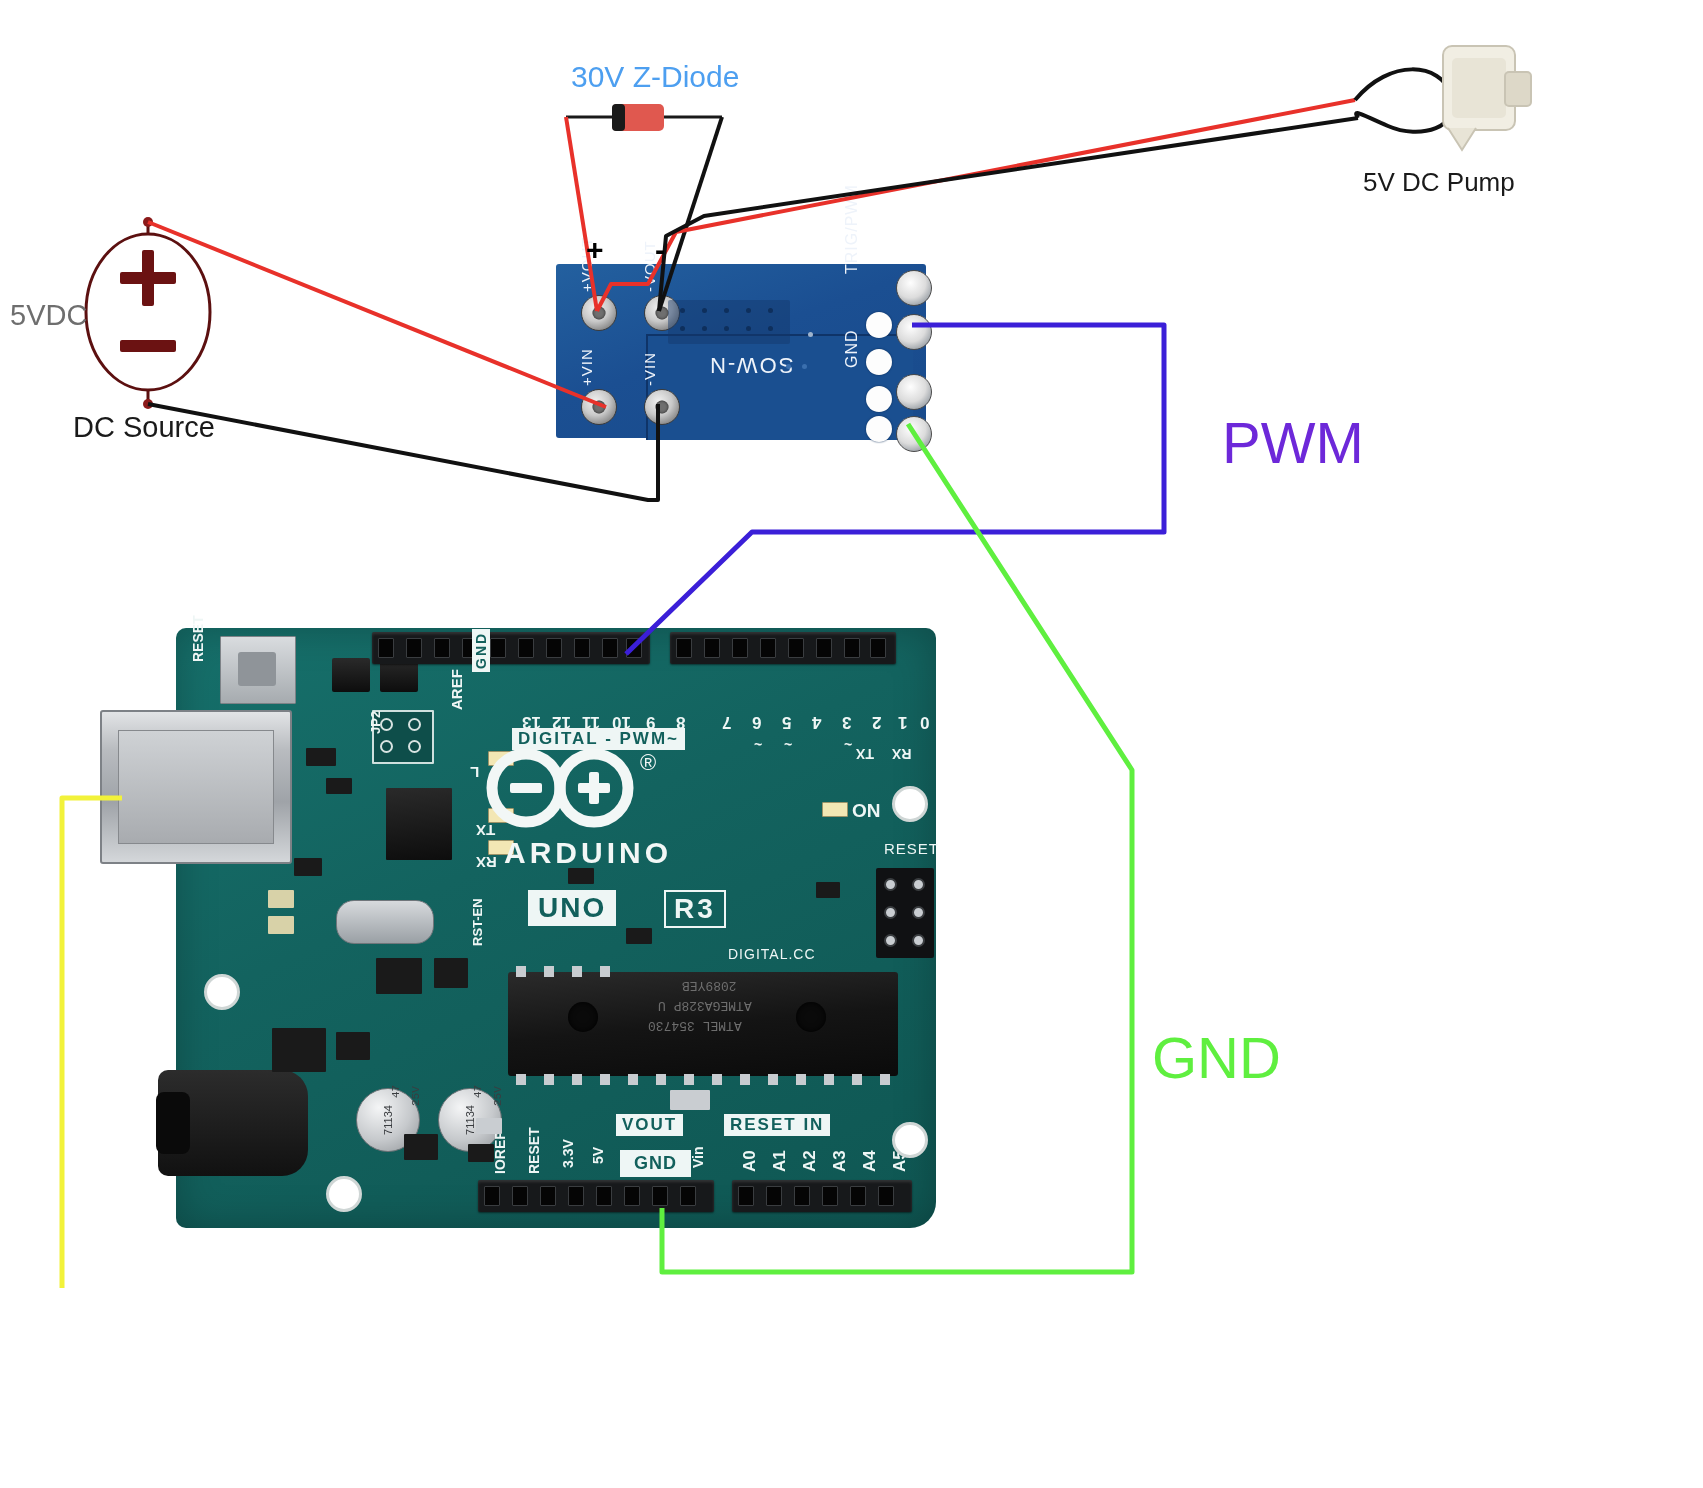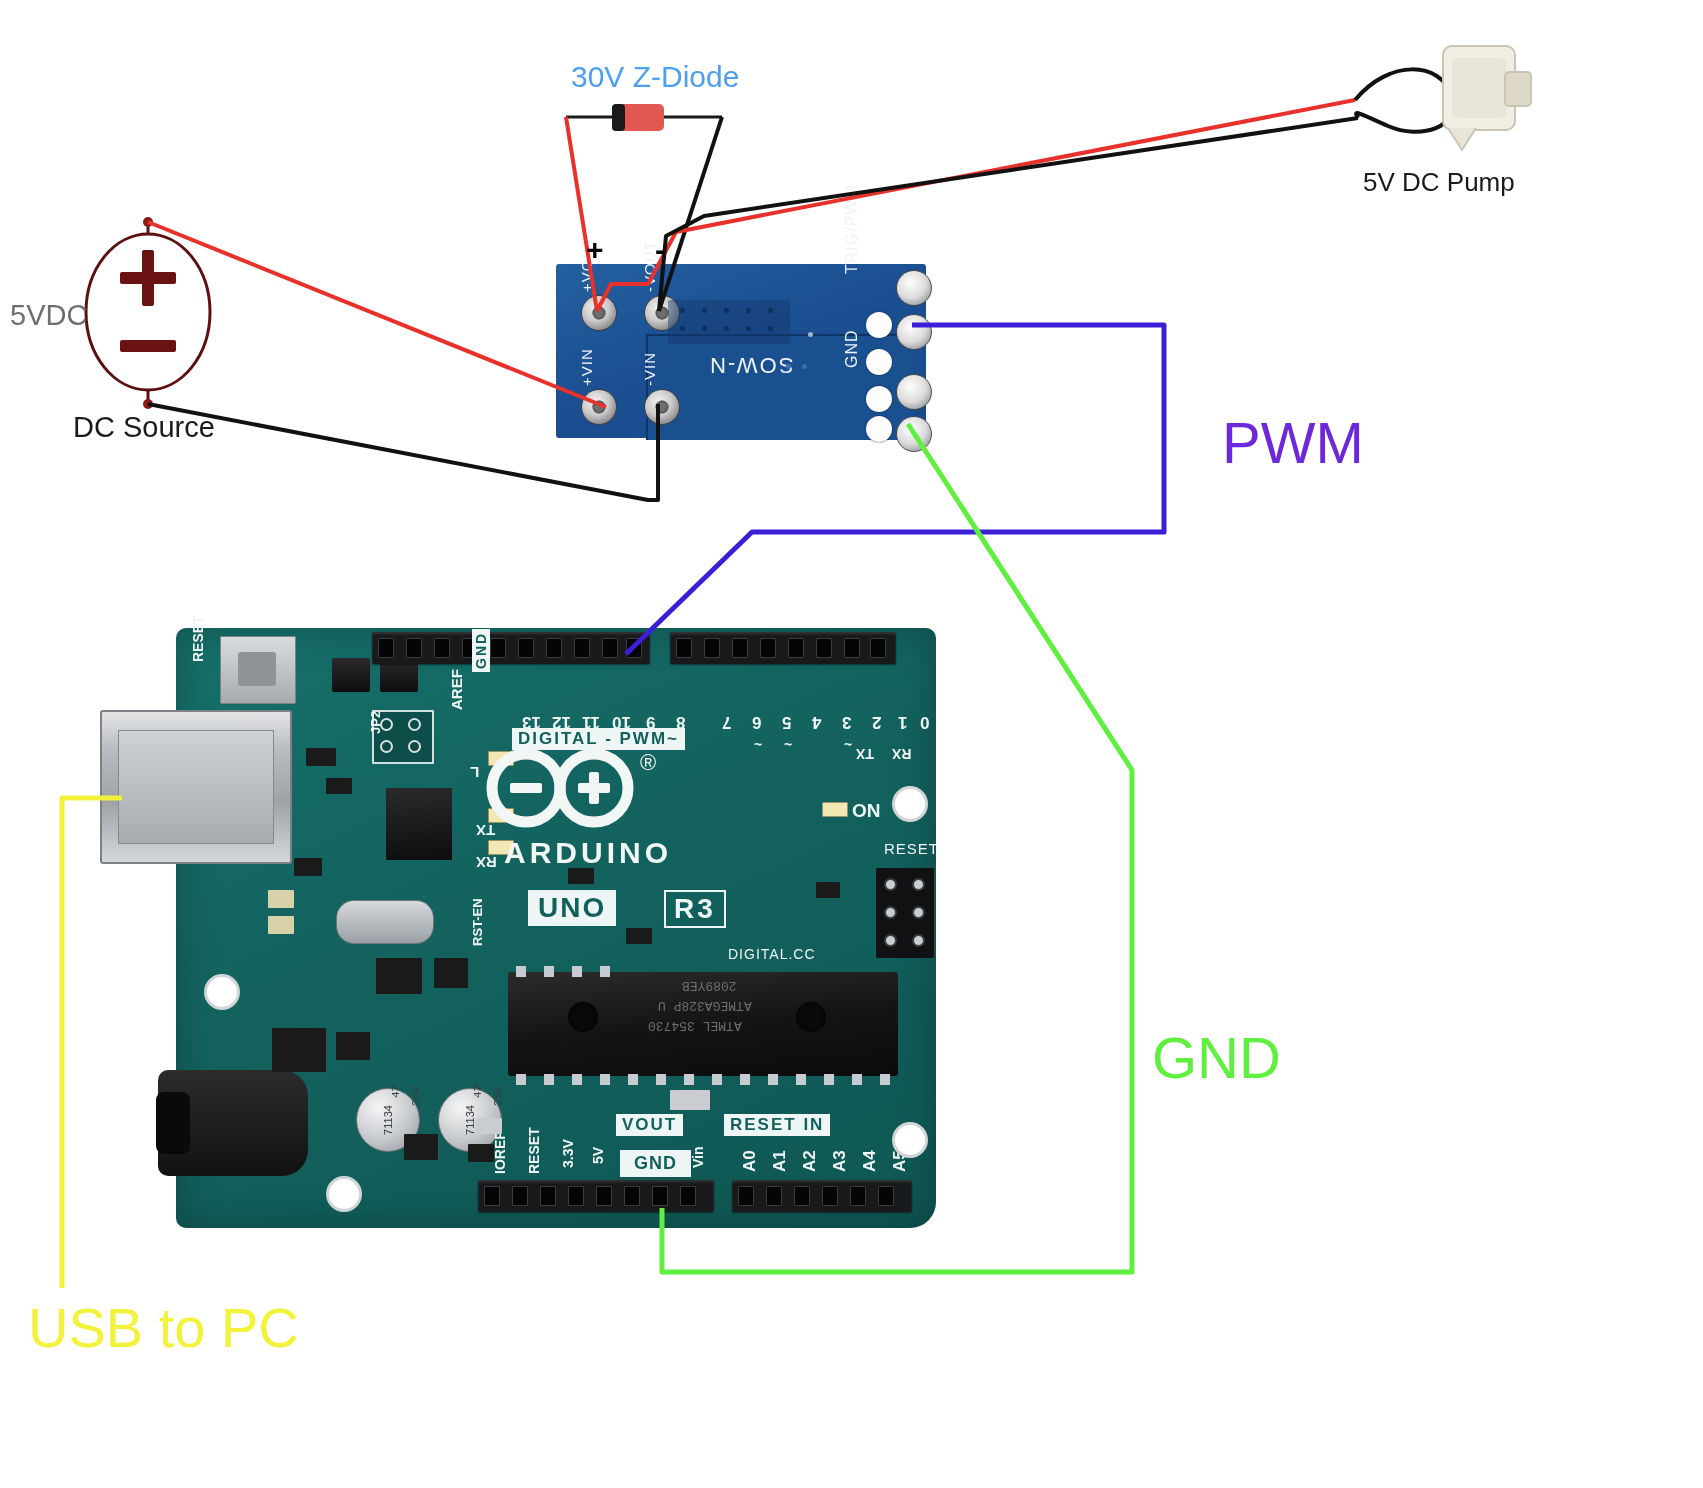--- a/index.html
+++ b/index.html
@@ -404,15 +404,14 @@
   </svg>
 
   <div class="lbl" id="lbl-zdiode">30V Z-Diode</div>
   <div class="lbl" id="lbl-pump">5V DC Pump</div>
   <div class="lbl" id="lbl-5vdc">5VDC</div>
   <div class="lbl" id="lbl-dcsource">DC Source</div>
   <div class="lbl" id="lbl-plus-term">+</div>
   <div class="lbl" id="lbl-minus-term">-</div>
   <div class="lbl" id="lbl-pwm">PWM</div>
   <div class="lbl" id="lbl-gnd">GND</div>
-  <div class="lbl" id="lbl-usb">USB to PC</div>
 
 </div>
 
 </body></html>

